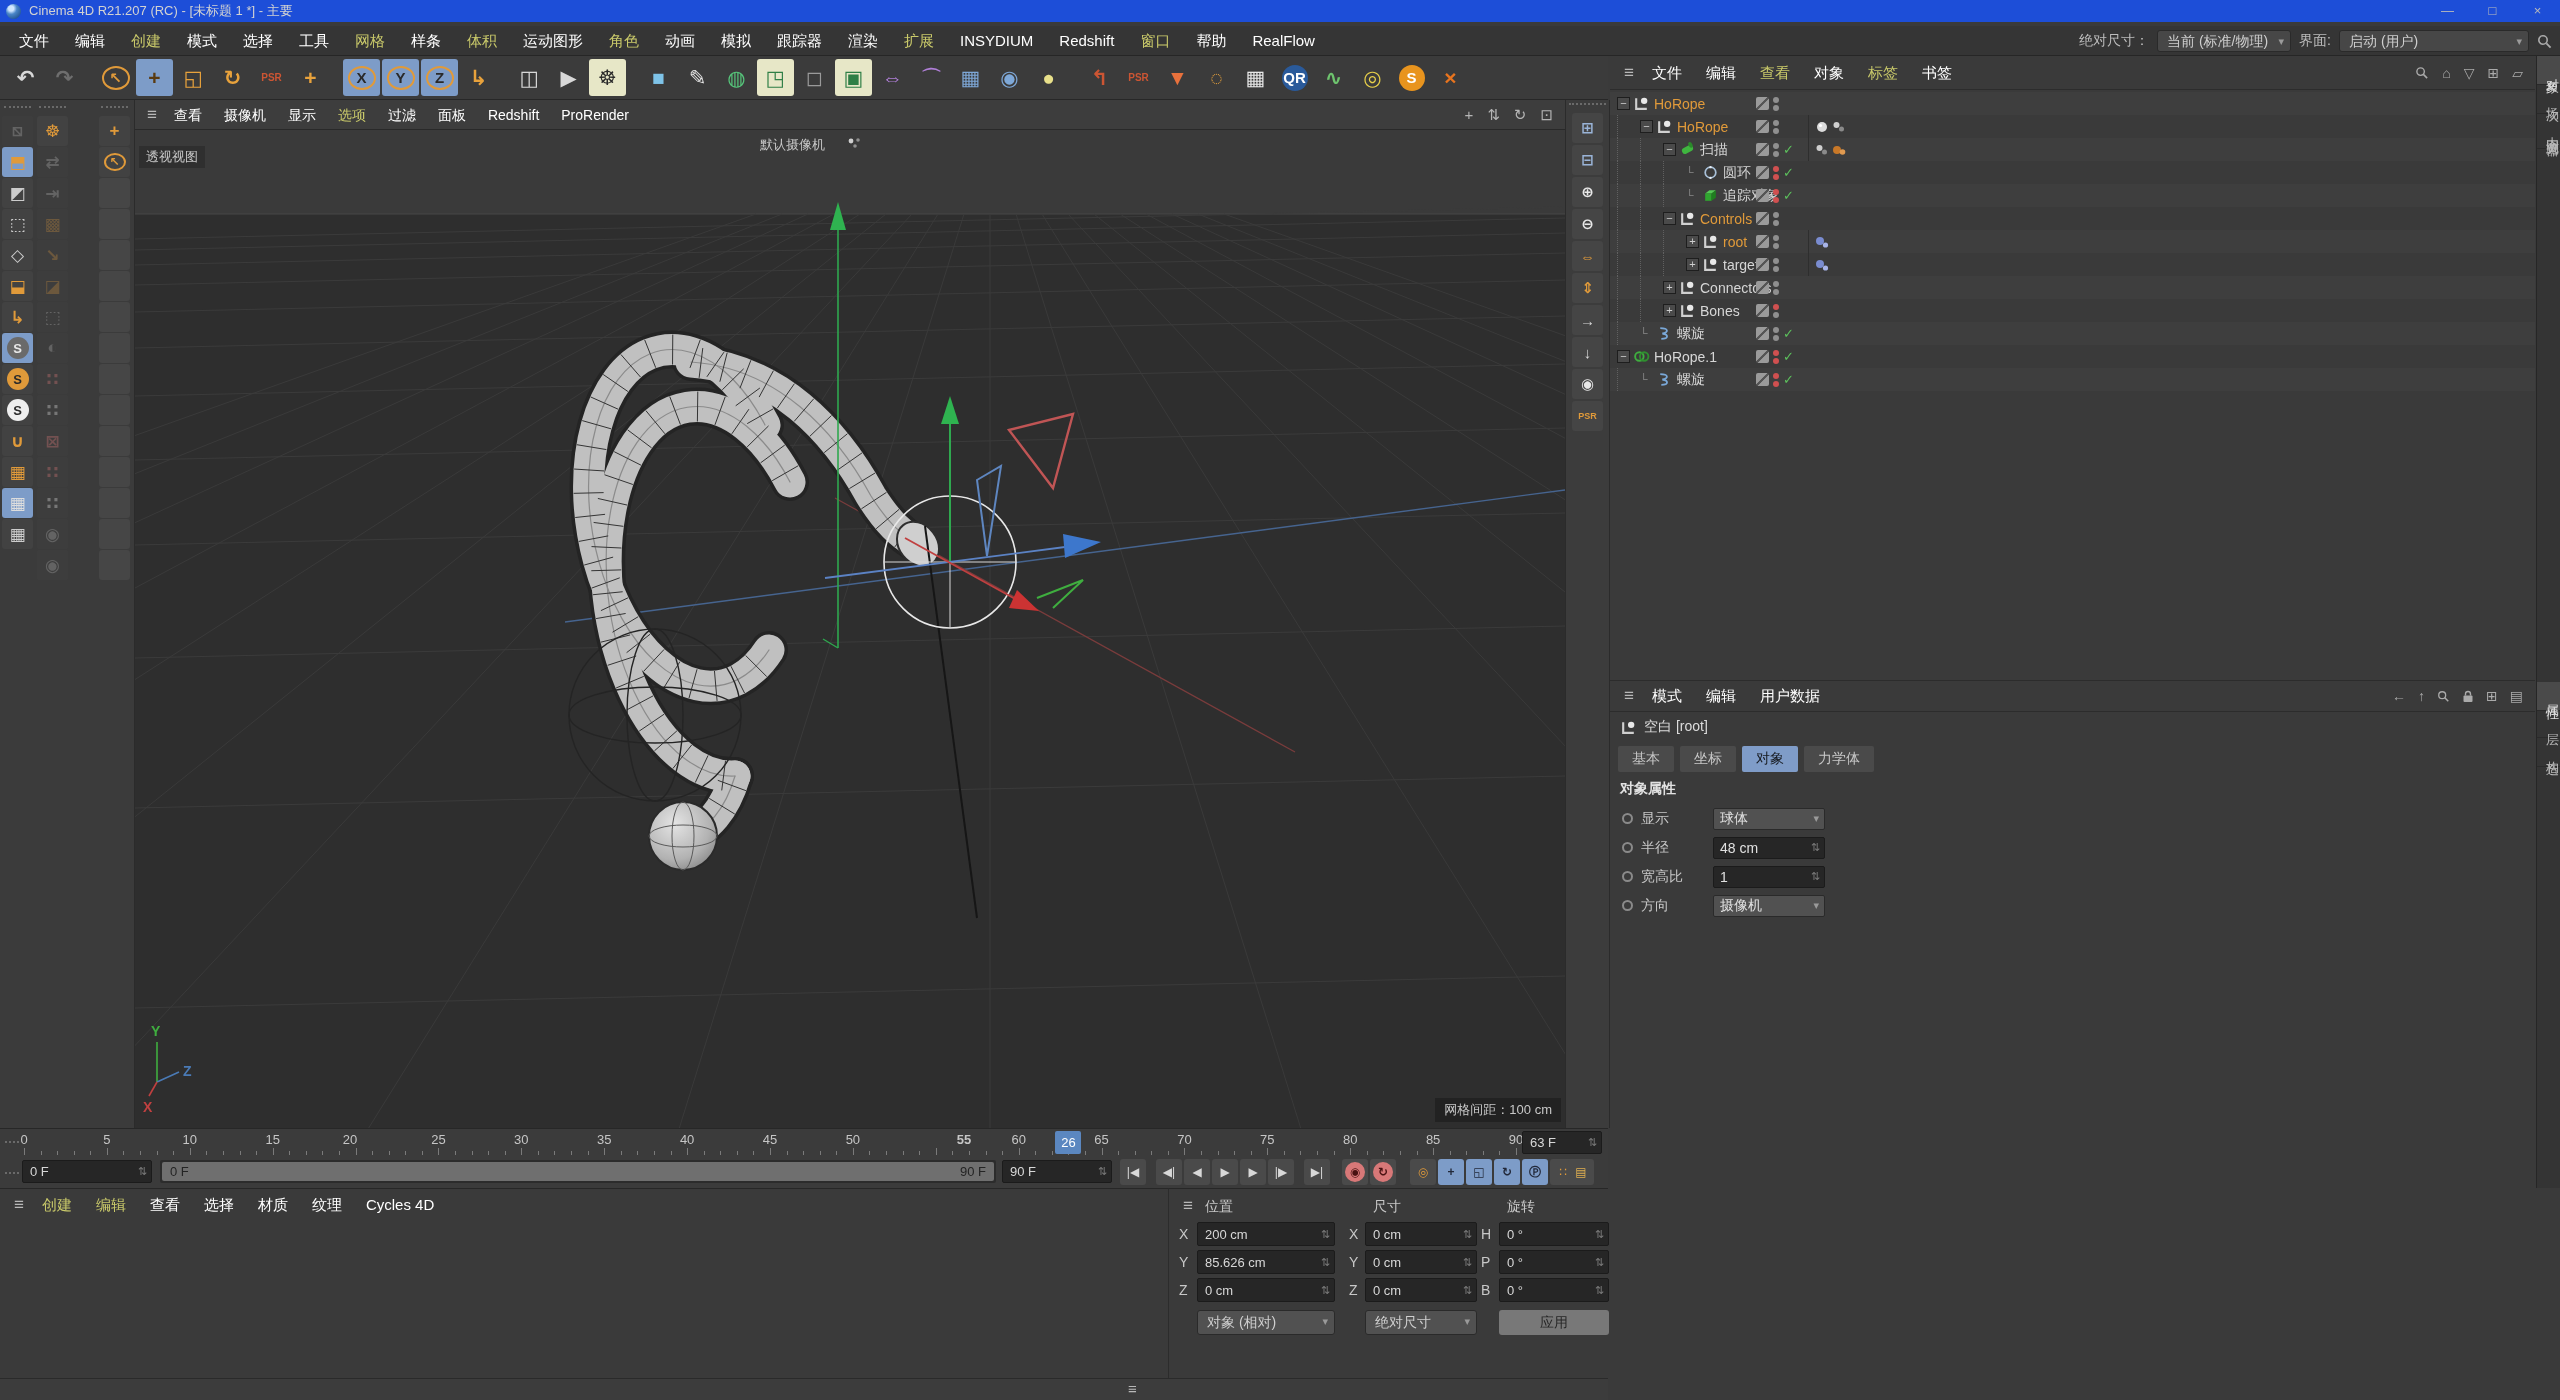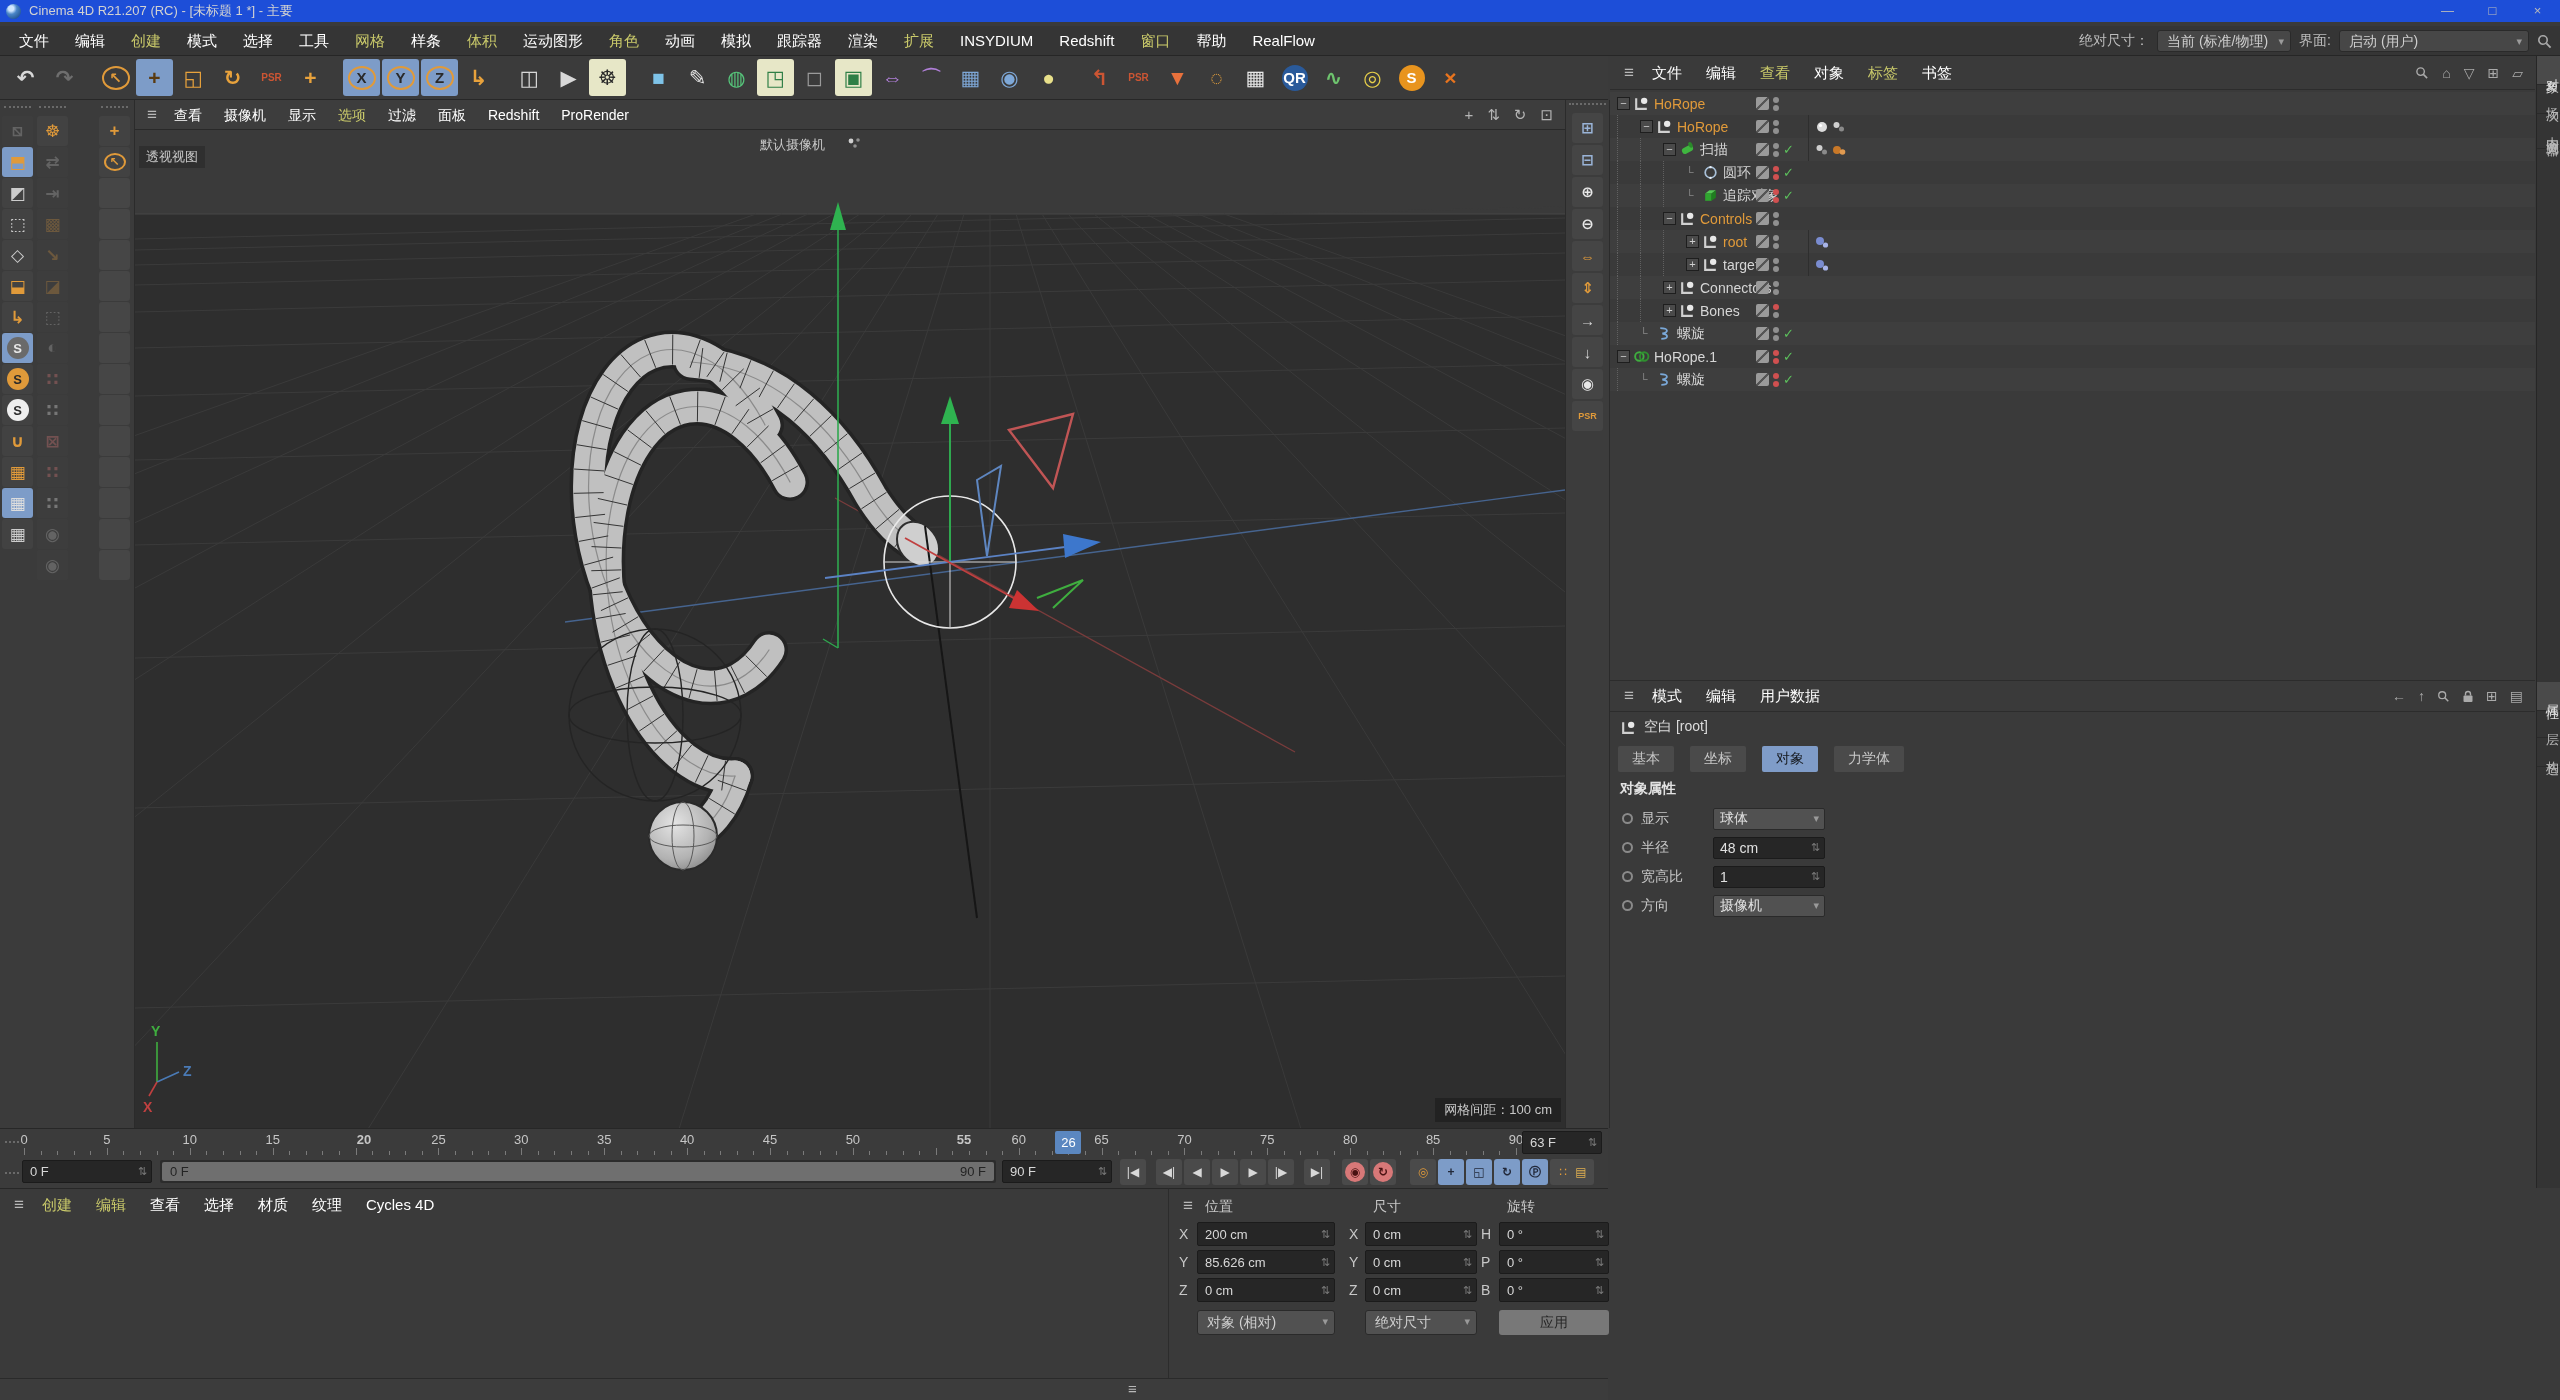--- a/index.html
+++ b/index.html
@@ -81,21 +81,21 @@
   .dots { display:flex; flex-direction:column; gap:2px; }
   .dot { width:6px; height:6px; border-radius:50%; }
   .chk { width:14px; color:#5cc05c; font-weight:bold; font-size:13px; }
   .otags { position:absolute; left:198px; display:flex; gap:3px; align-items:center; border-left:1px solid #2e2e2e; padding-left:6px; height:23px; }
 
   
   #am-menu { position:absolute; left:0; top:624px; width:925px; height:32px; display:flex; align-items:center; border-top:1px solid #2c2c2c; border-bottom:1px solid #2c2c2c; padding-left:8px; }
   #am-menu .mi { font-size:15px; padding:0 12px; }
   #am-icons { margin-left:auto; display:flex; gap:12px; padding-right:12px; color:#aaa; font-size:14px; align-items:center; }
   #am-obj { position:absolute; left:10px; top:662px; display:flex; align-items:center; gap:7px; color:#dcdcdc; font-size:14px; }
-  #am-tabs { position:absolute; left:8px; top:690px; display:flex; gap:16px; }
+  #am-tabs { position:absolute; left:8px; top:690px; display:flex; gap:6px; }
   .atab { background:#4a4a4a; color:#c8c8c8; font-size:14px; padding:4px 14px; border-radius:2px; }
   .atab.active { background:#7f9cc8; color:#15181d; }
   #am-section { position:absolute; left:10px; top:724px; color:#e2e2e2; font-weight:bold; font-size:14px; }
   #am-fields { position:absolute; left:0; top:748px; width:400px; }
   .afield { height:29px; display:flex; align-items:center; }
   .aring { width:11px; height:11px; border:2px solid #8a8a8a; border-radius:50%; margin:0 8px 0 12px; flex:none; }
   .albl { width:72px; color:#c8c8c8; font-size:14px; }
   .actl { width:112px; height:22px; border-radius:2px; font-size:14px; color:#e0e0e0; display:flex; align-items:center; padding:0 6px; position:relative; }
   .actl.drop { background:#515151; border:1px solid #2a2a2a; }
   .actl.drop:after { content:"▾"; position:absolute; right:5px; color:#9a9a9a; font-size:11px; }
@@ -919,21 +919,21 @@
         <span class="tick" style="left: 222.933px; height: 4px;"></span>
         <span class="tick" style="left: 239.511px; height: 4px;"></span>
         <span class="tick" style="left: 256.089px; height: 4px;"></span>
         <span class="tick" style="left: 272.667px; height: 7px;"></span>
         <span class="tick-lbl" style="left: 272.667px;">15</span>
         <span class="tick" style="left: 289.244px; height: 4px;"></span>
         <span class="tick" style="left: 305.822px; height: 4px;"></span>
         <span class="tick" style="left: 322.4px; height: 4px;"></span>
         <span class="tick" style="left: 338.978px; height: 4px;"></span>
         <span class="tick" style="left: 355.556px; height: 7px;"></span>
-        <span class="tick-lbl" style="left: 364px; font-weight: bold;">20</span>
+        <span class="tick-lbl" style="left: 350px;">20</span>
         <span class="tick" style="left: 372.133px; height: 4px;"></span>
         <span class="tick" style="left: 388.711px; height: 4px;"></span>
         <span class="tick" style="left: 405.289px; height: 4px;"></span>
         <span class="tick" style="left: 421.867px; height: 4px;"></span>
         <span class="tick" style="left: 438.444px; height: 7px;"></span>
         <span class="tick-lbl" style="left: 438.444px;">25</span>
         <span class="tick" style="left: 455.022px; height: 4px;"></span>
         <span class="tick" style="left: 471.6px; height: 4px;"></span>
         <span class="tick" style="left: 488.178px; height: 4px;"></span>
         <span class="tick" style="left: 504.756px; height: 4px;"></span>

